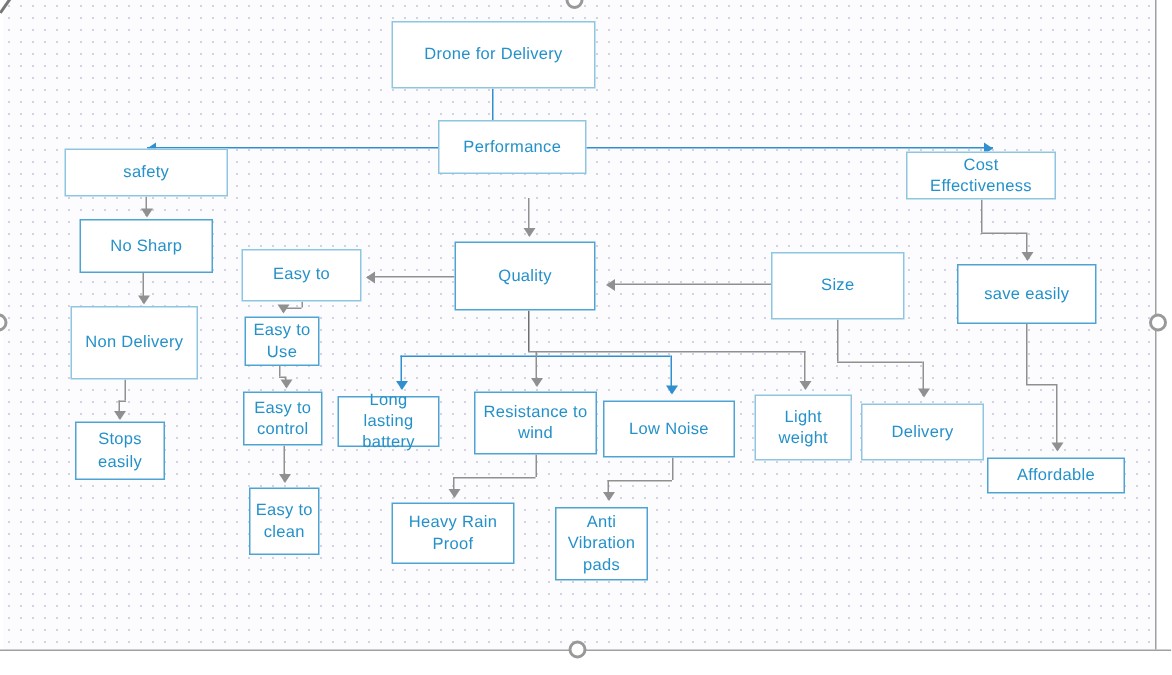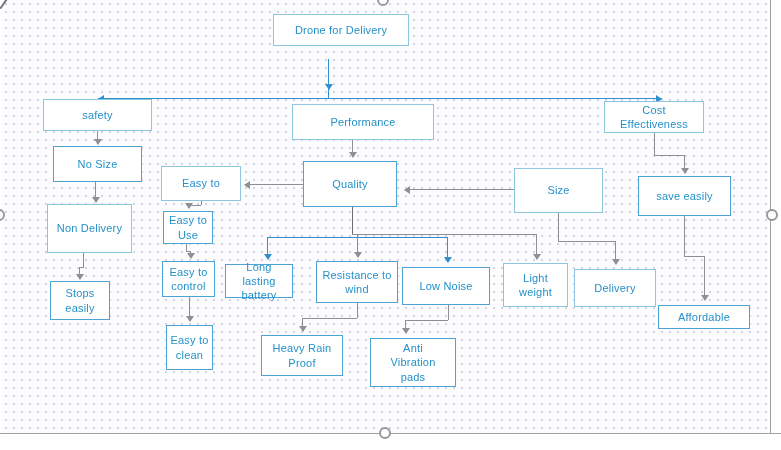--- a/index.html
+++ b/index.html
@@ -91,35 +91,35 @@
       <div class="arrow" style="left: 354px; top: 252px; border-left: 4px solid transparent; border-right: 4px solid transparent; border-top: 6px solid rgb(144, 144, 144);"></div>
       <div class="arrow" style="left: 444px; top: 257px; border-left: 4px solid transparent; border-right: 4px solid transparent; border-top: 6px solid rgb(48, 144, 207);"></div>
       <div class="arrow" style="left: 533px; top: 254px; border-left: 4px solid transparent; border-right: 4px solid transparent; border-top: 6px solid rgb(144, 144, 144);"></div>
       <div class="arrow" style="left: 299px; top: 326px; border-left: 4px solid transparent; border-right: 4px solid transparent; border-top: 6px solid rgb(144, 144, 144);"></div>
       <div class="arrow" style="left: 402px; top: 328px; border-left: 4px solid transparent; border-right: 4px solid transparent; border-top: 6px solid rgb(144, 144, 144);"></div>
       <div class="arrow" style="left: 612px; top: 259px; border-left: 4px solid transparent; border-right: 4px solid transparent; border-top: 6px solid rgb(144, 144, 144);"></div>
       <div class="arrow" style="left: 681px; top: 168px; border-left: 4px solid transparent; border-right: 4px solid transparent; border-top: 6px solid rgb(144, 144, 144);"></div>
       <div class="arrow" style="left: 701px; top: 295px; border-left: 4px solid transparent; border-right: 4px solid transparent; border-top: 6px solid rgb(144, 144, 144);"></div>
     </div>
   <div id="nodes-layer">
-      <div class="node light" style="left: 261px; top: 14px; width: 136px; height: 32px; margin-left: 12px;">
+      <div class="node light" style="left: 261px; top: 14px; width: 136px; height: 45px;">
         <span class="label">Drone for Delivery</span>
       </div>
       <div class="node light" style="left: 43px; top: 99px; width: 109px; height: 32px; text-align: center;">
         <span class="label">safety</span>
       </div>
-      <div class="node light" style="left: 292px; top: 104px; width: 142px; height: 36px;">
+      <div class="node light" style="left: 292px; top: 80px; width: 99px; height: 36px;">
         <span class="label">Performance</span>
       </div>
       <div class="node light" style="left: 604px; top: 101px; width: 100px; height: 32px;">
         <span class="label">Cost
 Effectiveness</span>
       </div>
       <div class="node" style="left: 53px; top: 146px; width: 89px; height: 36px;">
-        <span class="label">No Size</span>
+        <span class="label">No Sharp</span>
       </div>
       <div class="node light" style="left: 161px; top: 166px; width: 80px; height: 35px;">
         <span class="label">Easy to</span>
       </div>
       <div class="node" style="left: 303px; top: 161px; width: 94px; height: 46px;">
         <span class="label">Quality</span>
       </div>
       <div class="node light" style="left: 514px; top: 168px; width: 89px; height: 45px;">
         <span class="label">Size</span>
       </div>
@@ -160,21 +160,21 @@
         <span class="label">Light
 weight</span>
       </div>
       <div class="node light" style="left: 574px; top: 269px; width: 82px; height: 38px;">
         <span class="label">Delivery</span>
       </div>
       <div class="node" style="left: 261px; top: 335px; width: 82px; height: 41px;">
         <span class="label">Heavy Rain
 Proof</span>
       </div>
-      <div class="node" style="left: 370px; top: 338px; width: 86px; height: 49px;">
+      <div class="node" style="left: 370px; top: 338px; width: 62px; height: 49px;">
         <span class="label">Anti
 Vibration
 pads</span>
       </div>
       <div class="node" style="left: 658px; top: 305px; width: 92px; height: 24px;">
         <span class="label">Affordable</span>
       </div>
     </div>
 
   <div class="handle" style="left:-7px;top:209px;"></div>

